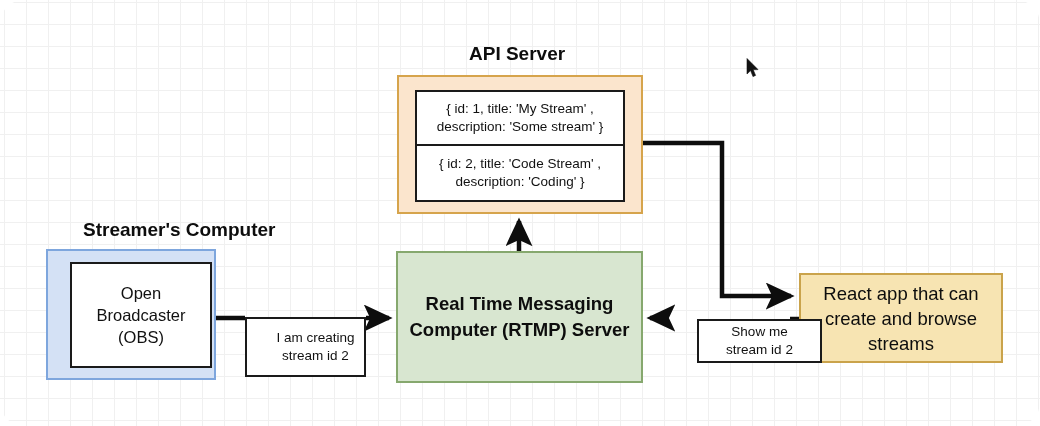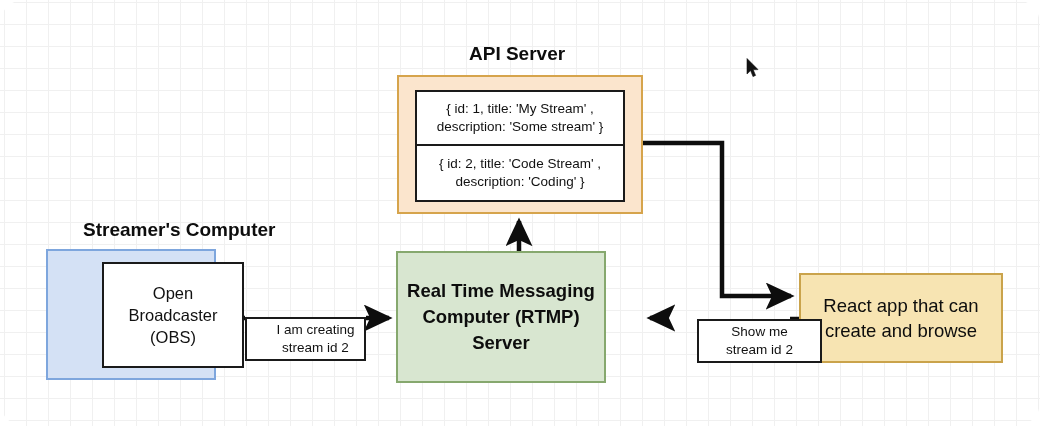--- a/index.html
+++ b/index.html
@@ -56,21 +56,20 @@
     background: #ffffff;
     border: 2px solid #1a1a1a;
   }
 
   #node-obs {
     left: 70px; top: 262px;
     width: 142px; height: 106px;
     font-size: 16.5px;
     line-height: 22px;
     color: #111111;
-    margin-left: 32px;
   }
 
   .record-row {
     box-sizing: border-box;
     width: 100%;
     background: #ffffff;
     border: 2px solid #1a1a1a;
     font-size: 13.5px;
     line-height: 18px;
     color: #111111;
@@ -78,21 +77,21 @@
     padding: 6px 12px;
     display: flex;
     align-items: center;
     justify-content: center;
     height: 56px;
   }
   .record-row + .record-row { border-top: none; }
 
   #node-rtmp {
     left: 396px; top: 251px;
-    width: 210px; height: 132px;
+    width: 247px; height: 132px;
     background: #d8e6d0;
     border: 2px solid #86a86e;
     font-weight: bold;
     font-size: 18.5px;
     line-height: 26px;
     color: #0d0d0d;
   }
 
   #node-react {
     left: 799px; top: 273px;
@@ -113,21 +112,21 @@
     background: #ffffff;
     border: 2px solid #1a1a1a;
     display: flex;
     align-items: center;
     justify-content: center;
     text-align: center;
     font-size: 13.5px;
     line-height: 18px;
     color: #111111;
   }
-  #label-creating { left: 245px; top: 317px; width: 121px; height: 44px; padding-left: 20px; }
+  #label-creating { left: 245px; top: 317px; width: 121px; height: 60px; padding-left: 20px; }
   #label-showme   { left: 697px; top: 319px; width: 125px; height: 44px; }
 
   
   .caption {
     position: absolute;
     font-weight: bold;
     color: #0d0d0d;
     white-space: nowrap;
   }
   #caption-api      { left: 469px; top: 43px;  font-size: 19px; }
@@ -210,20 +209,21 @@
     <div>
       <div>Real Time Messaging</div>
       <div>Computer (RTMP) Server</div>
     </div>
   </div>
 
   <div class="node" id="node-react">
     <div>
       <div>React app that can</div>
       <div>create and browse</div>
+      <div>streams</div>
     </div>
   </div>
 
   <div class="edge-label" id="label-creating">
     <div>
       <div>I am creating</div>
       <div>stream id 2</div>
     </div>
   </div>
 

